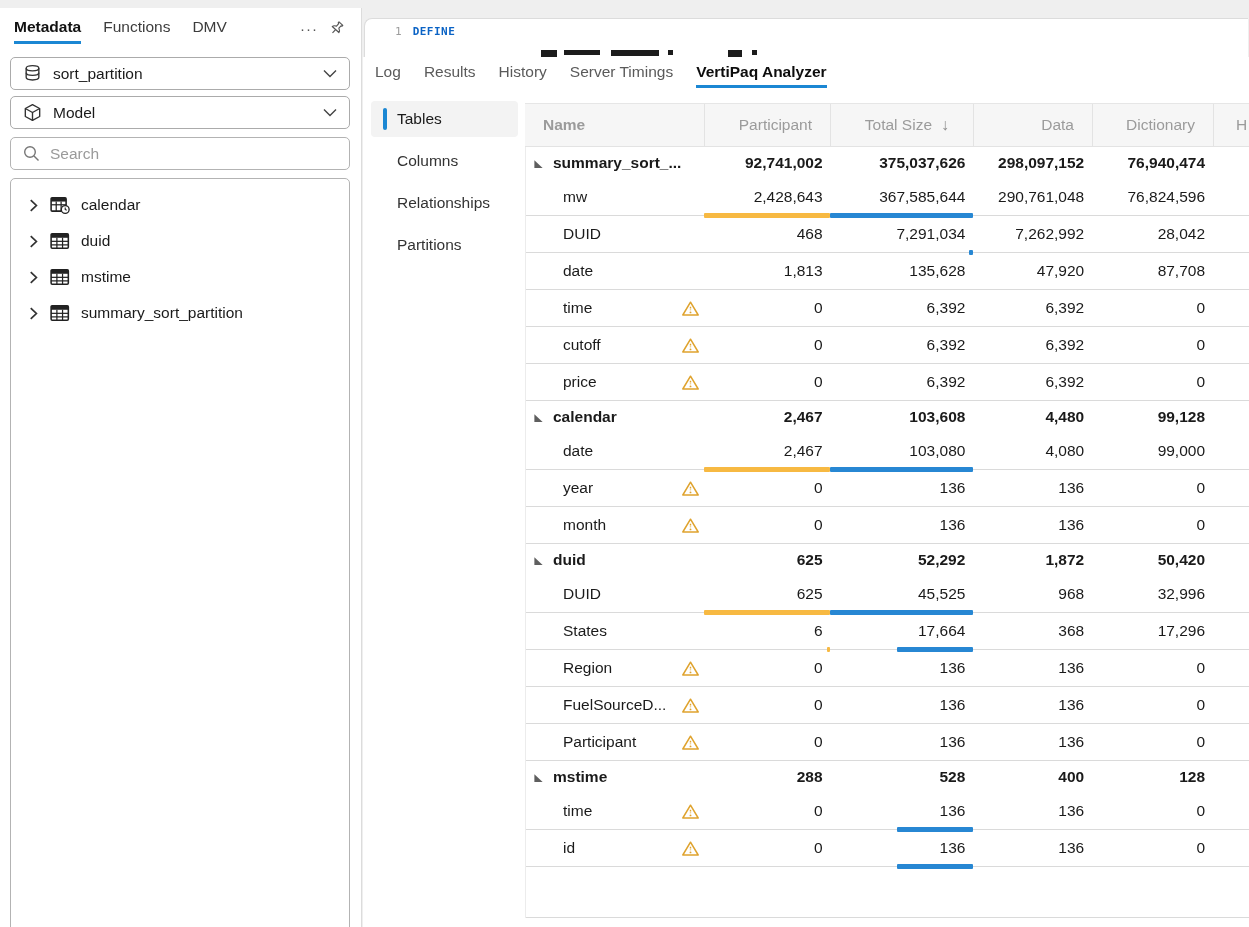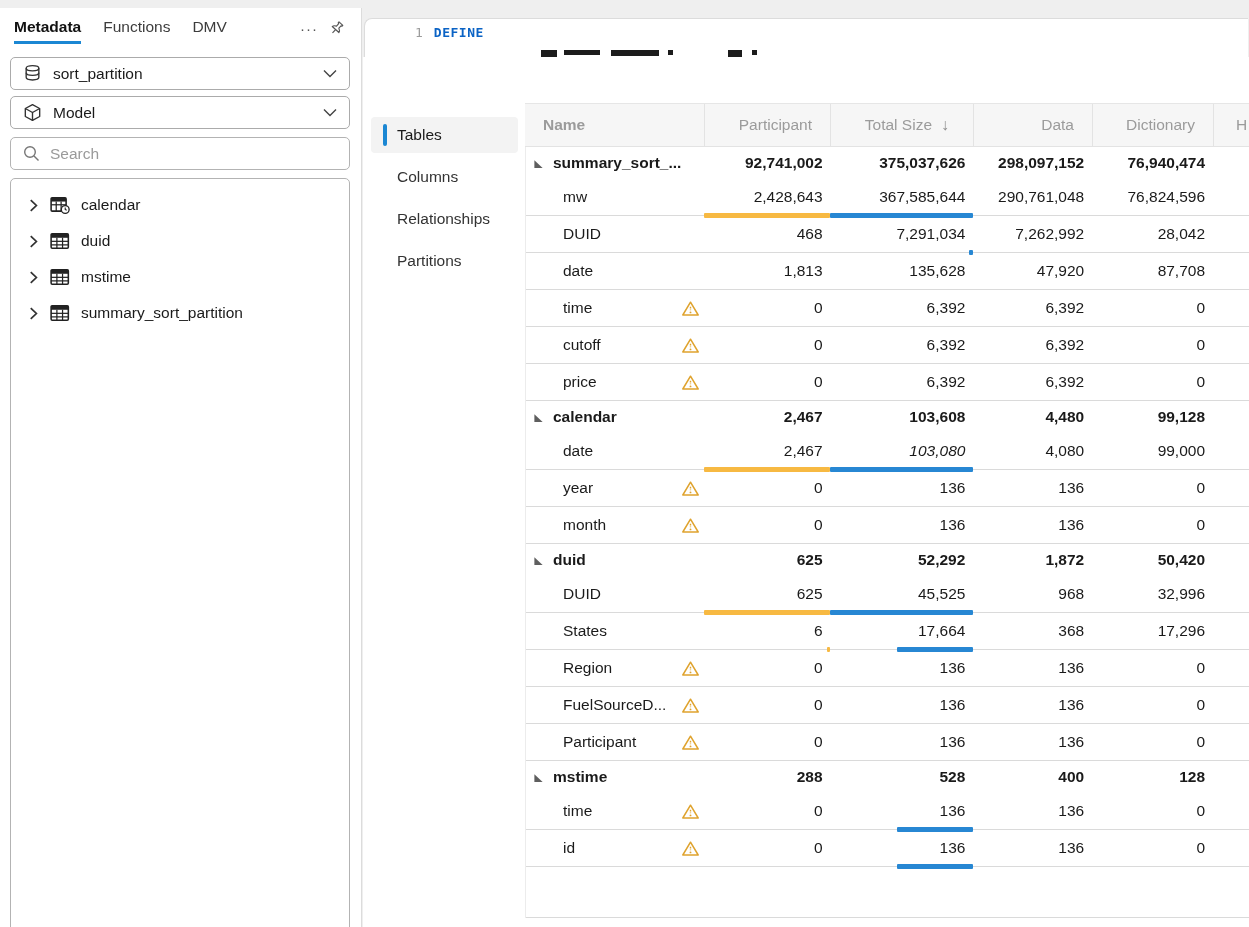--- a/index.html
+++ b/index.html
@@ -26,30 +26,30 @@
                padding:0 12px; gap:10px; }
   .searchbox input { border:none; outline:none; flex:1; font-family:inherit; font-size:15.5px; background:transparent; }
   .searchbox input::placeholder { color:#9a9a9a; }
   .treebox { position:absolute; left:10px; top:170px; width:340px; height:790px; border:1px solid #b3b3b3;
              border-radius:5px; background:#fff; box-sizing:border-box; padding-top:8px; }
   .tree-item { display:flex; align-items:center; height:36px; padding-left:18px; gap:11px; }
   
   .editor { position:absolute; left:364px; top:18px; width:884px; height:39px; background:#fff;
             border-left:1px solid #dcdcdc; border-top:1px solid #dcdcdc; border-top-left-radius:8px;
             box-sizing:border-box; overflow:hidden; font-family:"DejaVu Sans Mono", monospace; }
-  .code-line { padding-left:30px; padding-top:6px; font-size:13px;margin-left:20px; }
+  .code-line { padding-left:30px; padding-top:6px; font-size:11px; }
   .code-line .ln { color:#9c9c9c; margin-right:11px; }
   .code-line .kw { color:var(--kw); font-weight:700; letter-spacing:0.5px; }
   .frag { position:absolute; background:#1c1c1c; top:31px; }
   
   .results { position:absolute; left:363px; top:57px; width:886px; height:870px; background:#fff; }
   .r-tabs { position:absolute; left:12px; top:6px; display:flex; gap:23px; }
   .r-tab { color:#5a5a5a; padding-bottom:4px; border-bottom:3px solid transparent; cursor:default; }
   .r-tab.active { color:#0d0d0d; font-weight:700; border-bottom-color:var(--accent); }
-  .subnav { position:absolute; left:8px; top:60px; }
+  .subnav { position:absolute; left:8px; top:44px; }
   .subnav-item { position:relative; width:147px; height:36px; margin-bottom:6px; display:flex; align-items:center;
                  padding-left:26px; box-sizing:border-box; color:#333; border-radius:4px; cursor:default; }
   .subnav-item.active { background:#f3f3f3; color:#1a1a1a; }
   .subnav-item.active::before { content:""; position:absolute; left:12px; top:7px; bottom:7px; width:4px;
                  background:var(--accent); border-radius:2px; }
   
   .grid { position:absolute; left:162px; top:46px; width:724px; }
   .grid-header { display:flex; height:44px; background:#f6f6f6; color:#9b9b9b;
                  border-top:1px solid #e6e6e6; border-bottom:1px solid #e3e3e3; box-sizing:border-box; }
   .gh { box-sizing:border-box; height:100%; display:flex; align-items:center; border-left:1px solid #e3e3e3; overflow:hidden; }
@@ -194,20 +194,27 @@
       <span class="frag" style="left:176px;width:16px;height:8px"></span>
       <span class="frag" style="left:199px;width:36px;height:5px"></span>
       <span class="frag" style="left:246px;width:48px;height:6px"></span>
       <span class="frag" style="left:303px;width:5px;height:5px"></span>
       <span class="frag" style="left:363px;width:14px;height:7px"></span>
       <span class="frag" style="left:387px;width:5px;height:5px"></span>
     </div>
   </div>
 
   <div class="results">
+    <div class="r-tabs" id="results-tabs">
+        <div class="r-tab">Log</div>
+        <div class="r-tab">Results</div>
+        <div class="r-tab">History</div>
+        <div class="r-tab">Server Timings</div>
+        <div class="r-tab active">VertiPaq Analyzer</div>
+      </div>
     <div class="subnav" id="subnav">
         <div class="subnav-item active">Tables</div>
         <div class="subnav-item">Columns</div>
         <div class="subnav-item">Relationships</div>
         <div class="subnav-item">Partitions</div>
       </div>
     <div class="grid">
       <div class="grid-header" id="grid-header">
           <div class="gh first" style="width: 179px; font-weight: bold;">
             <span>Name</span>
@@ -338,21 +345,21 @@
             <div class="cell-num" style="width: 143px;">103,608</div>
             <div class="cell-num" style="width: 119px;">4,480</div>
             <div class="cell-num" style="width: 121px;">99,128</div>
             <div style="width: 36px;"></div>
           </div>
           <div class="row child">
             <div class="cell-name" style="width: 179px;">
               <span>date</span>
             </div>
             <div class="cell-num" style="width: 126px;">2,467</div>
-            <div class="cell-num" style="width: 143px; font-style: italic;">103,080</div>
+            <div class="cell-num" style="width: 143px;">103,080</div>
             <div class="cell-num" style="width: 119px;">4,080</div>
             <div class="cell-num" style="width: 121px;">99,000</div>
             <div style="width: 36px;"></div>
             <div class="bar orange" style="width: 126px;"></div>
             <div class="bar blue" style="width: 143px;"></div>
           </div>
           <div class="row child">
             <div class="cell-name" style="width: 179px;">
               <span>year</span>
               <span class="warn-wrap">

